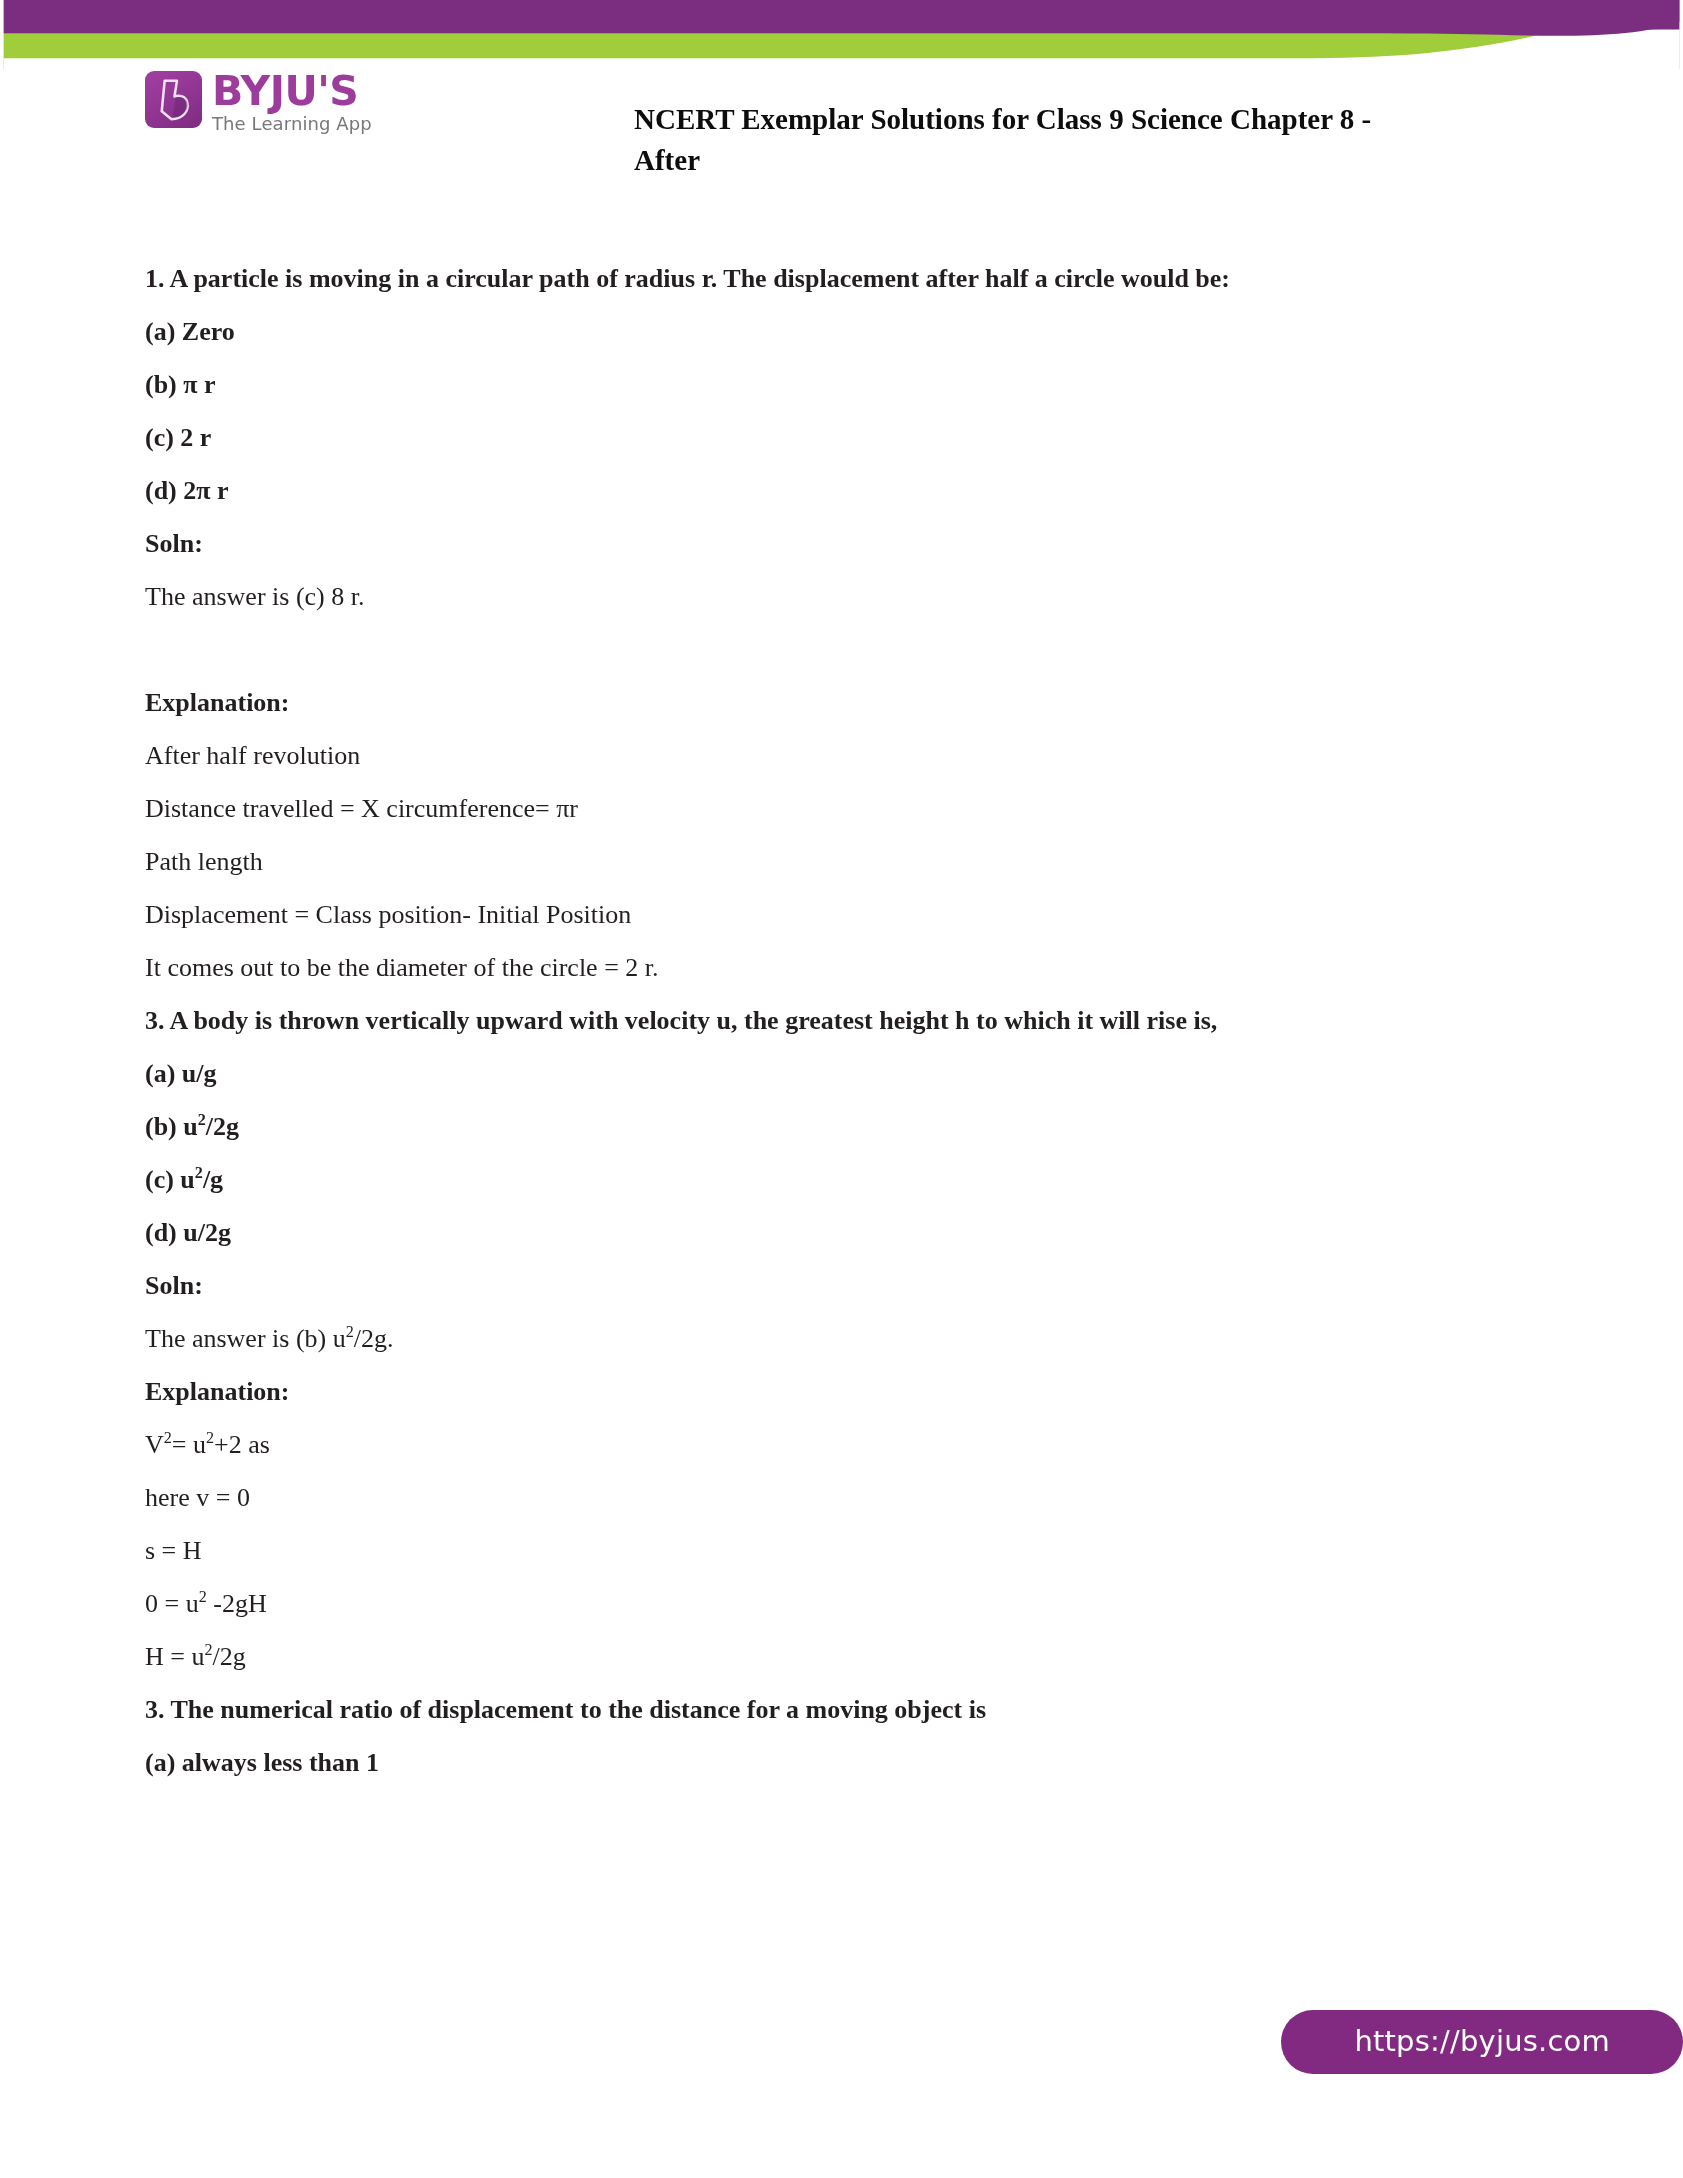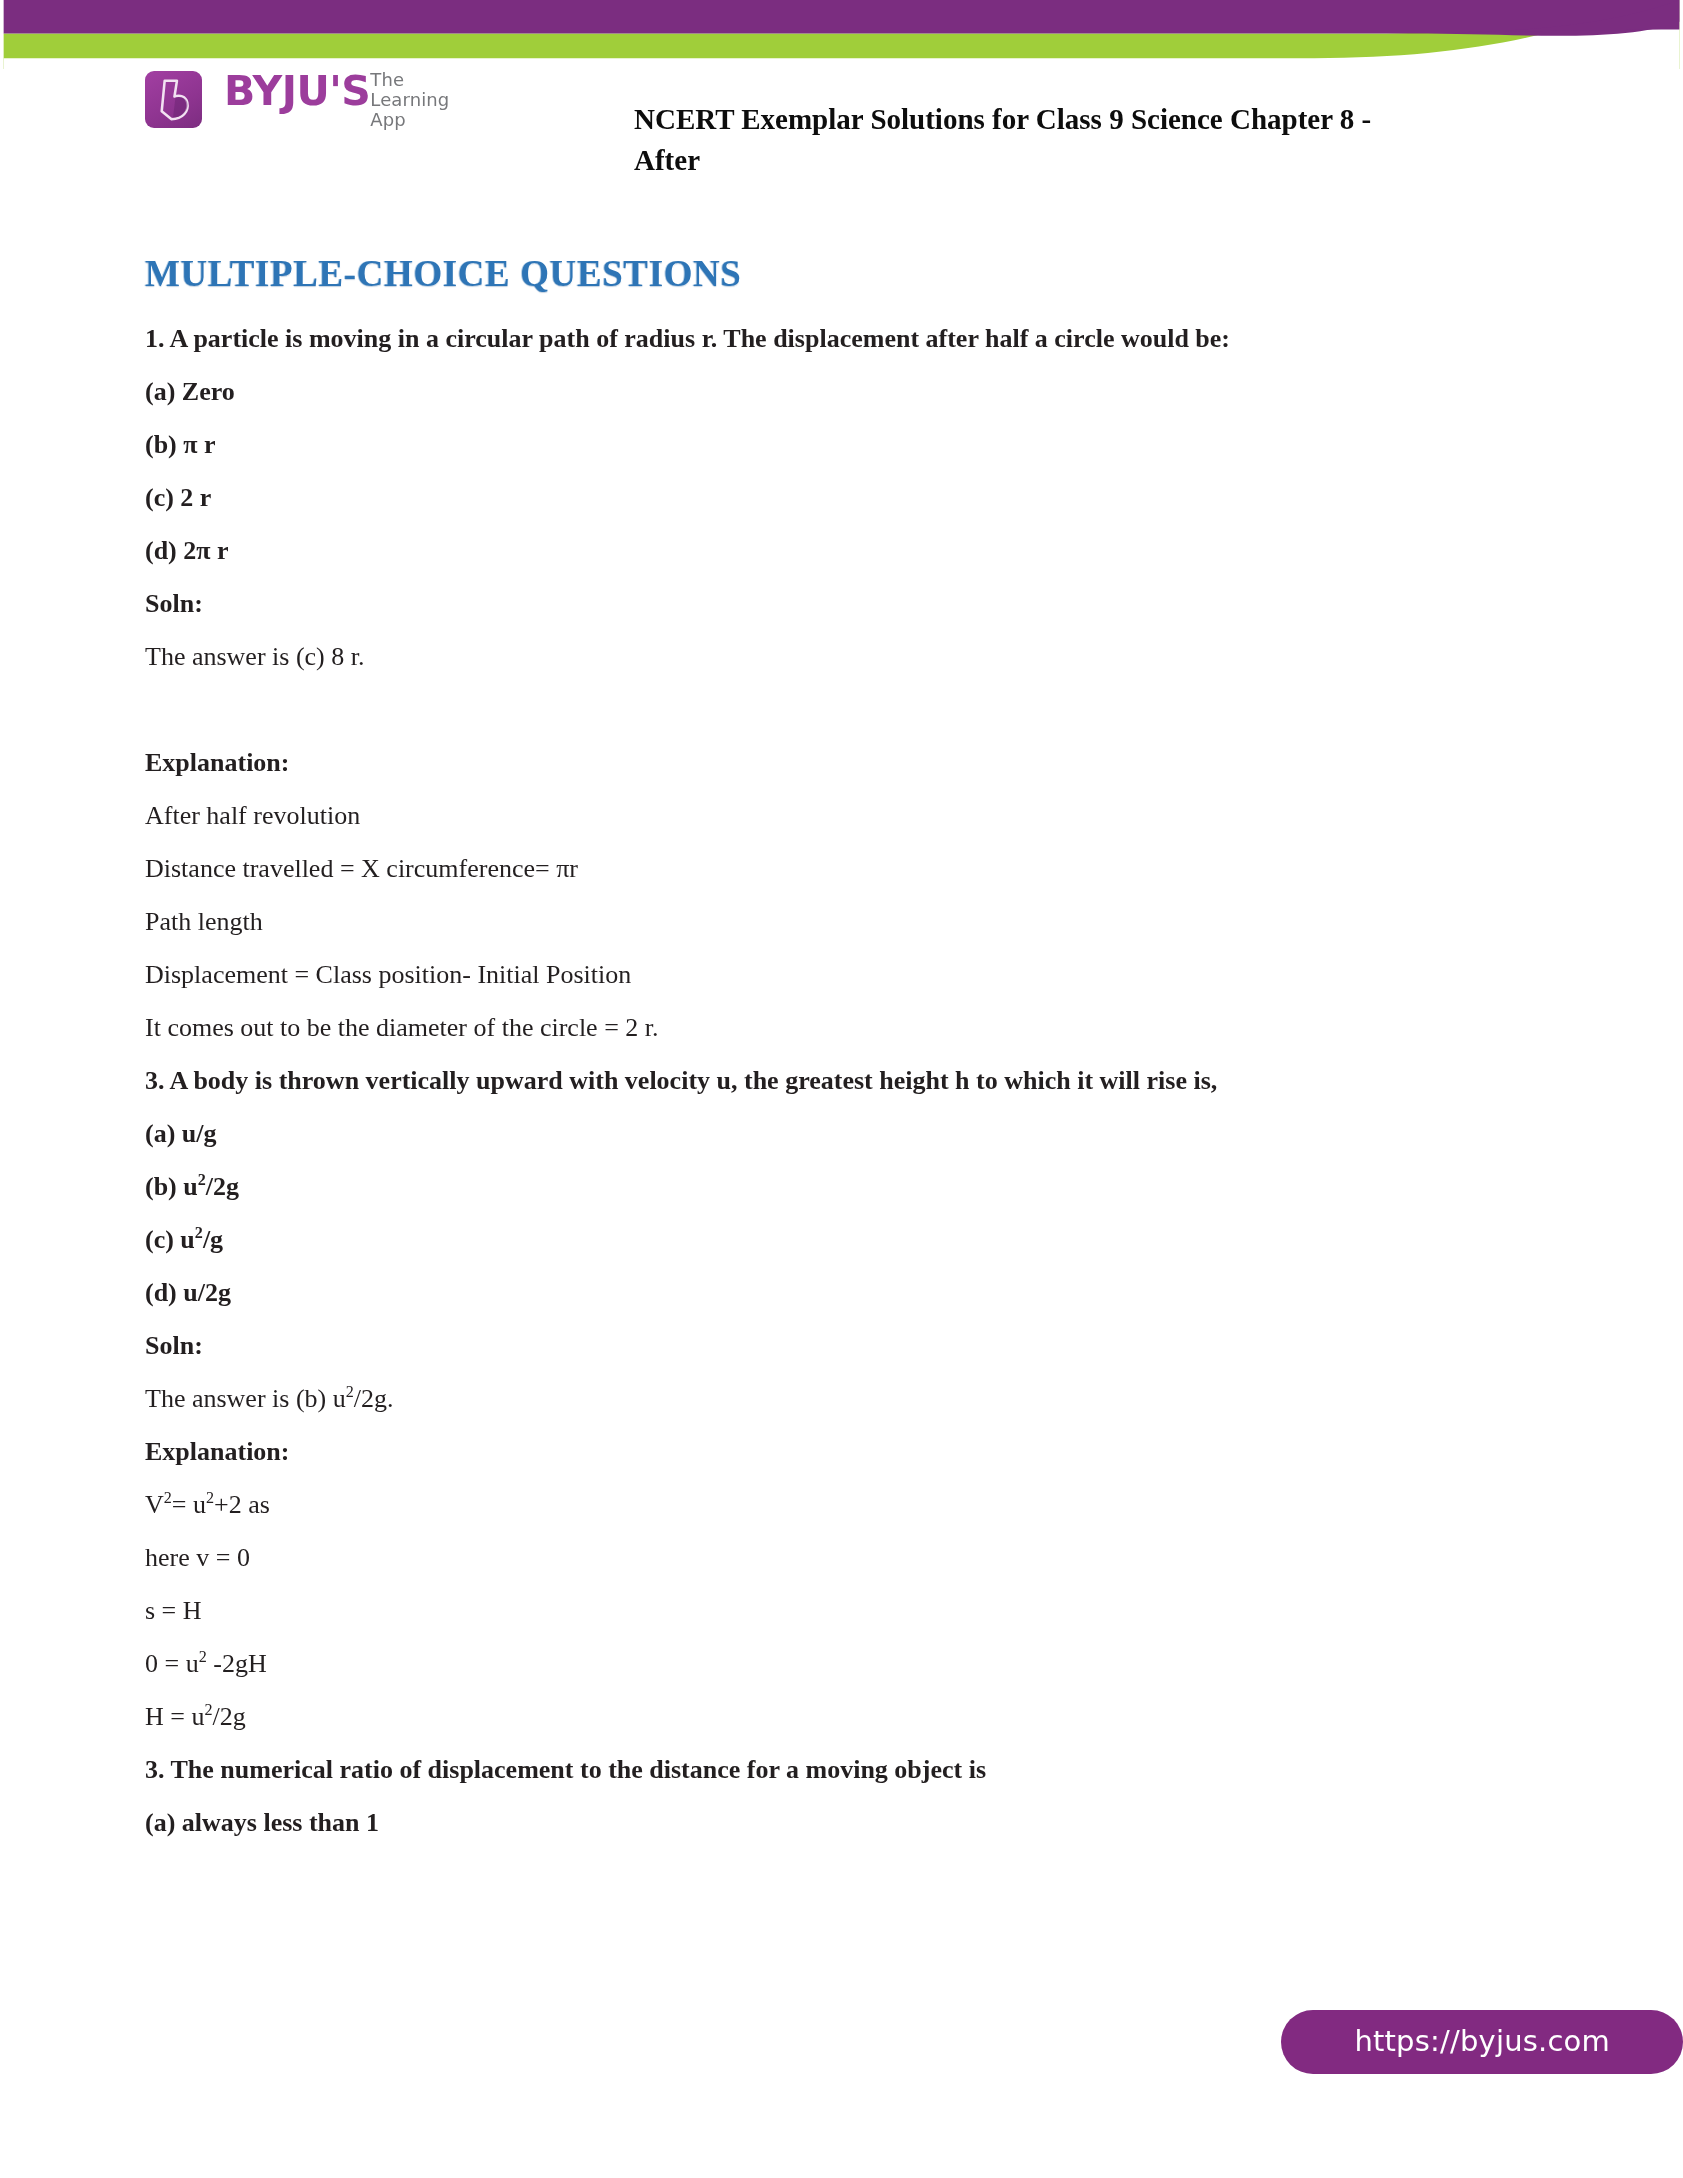--- a/index.html
+++ b/index.html
@@ -44,23 +44,23 @@
     height: 57px;
     border-radius: 9px;
     background: #9c3d9c;
     background: linear-gradient(150deg,#a23fa2 0%, #8e3490 60%, #7c2d80 100%);
     position: relative;
     flex: 0 0 auto;
     margin-top: 2px;
   }
   .logo-mark svg { position: absolute; left: 0; top: 0; }
   .brand-words {
-    margin-left: 22px;
+    margin-left: 10px;
     display: flex;
-    flex-direction: row;
+    flex-direction: column;
   }
   .brand-name {
     font-family: "DejaVu Sans", sans-serif;
     font-weight: bold;
     font-size: 41px;
     line-height: 44px;
     letter-spacing: -0.5px;
     color: #9c3d9c;
   }
   .brand-tag {
@@ -173,21 +173,20 @@
   </div>
 </div>
 
 <div class="doc-title">
   <span>NCERT Exemplar Solutions for Class 9 Science Chapter 8 -</span>
   <br>
   <span>After</span>
 </div>
 
 <div class="content">
-  <div class="section-heading">MULTIPLE-CHOICE QUESTIONS</div>
   <div id="lines-host">
       <p class="line bold">1. A particle is moving in a circular path of radius r. The displacement after half a circle would be:</p>
       <p class="line bold">(a) Zero</p>
       <p class="line bold">(b) π r</p>
       <p class="line bold">(c) 2 r</p>
       <p class="line bold">(d) 2π r</p>
       <p class="line bold">Soln:</p>
       <p class="line">The answer is (c) 8 r.</p>
       <p class="line blank"></p>
       <p class="line bold">Explanation:</p>

